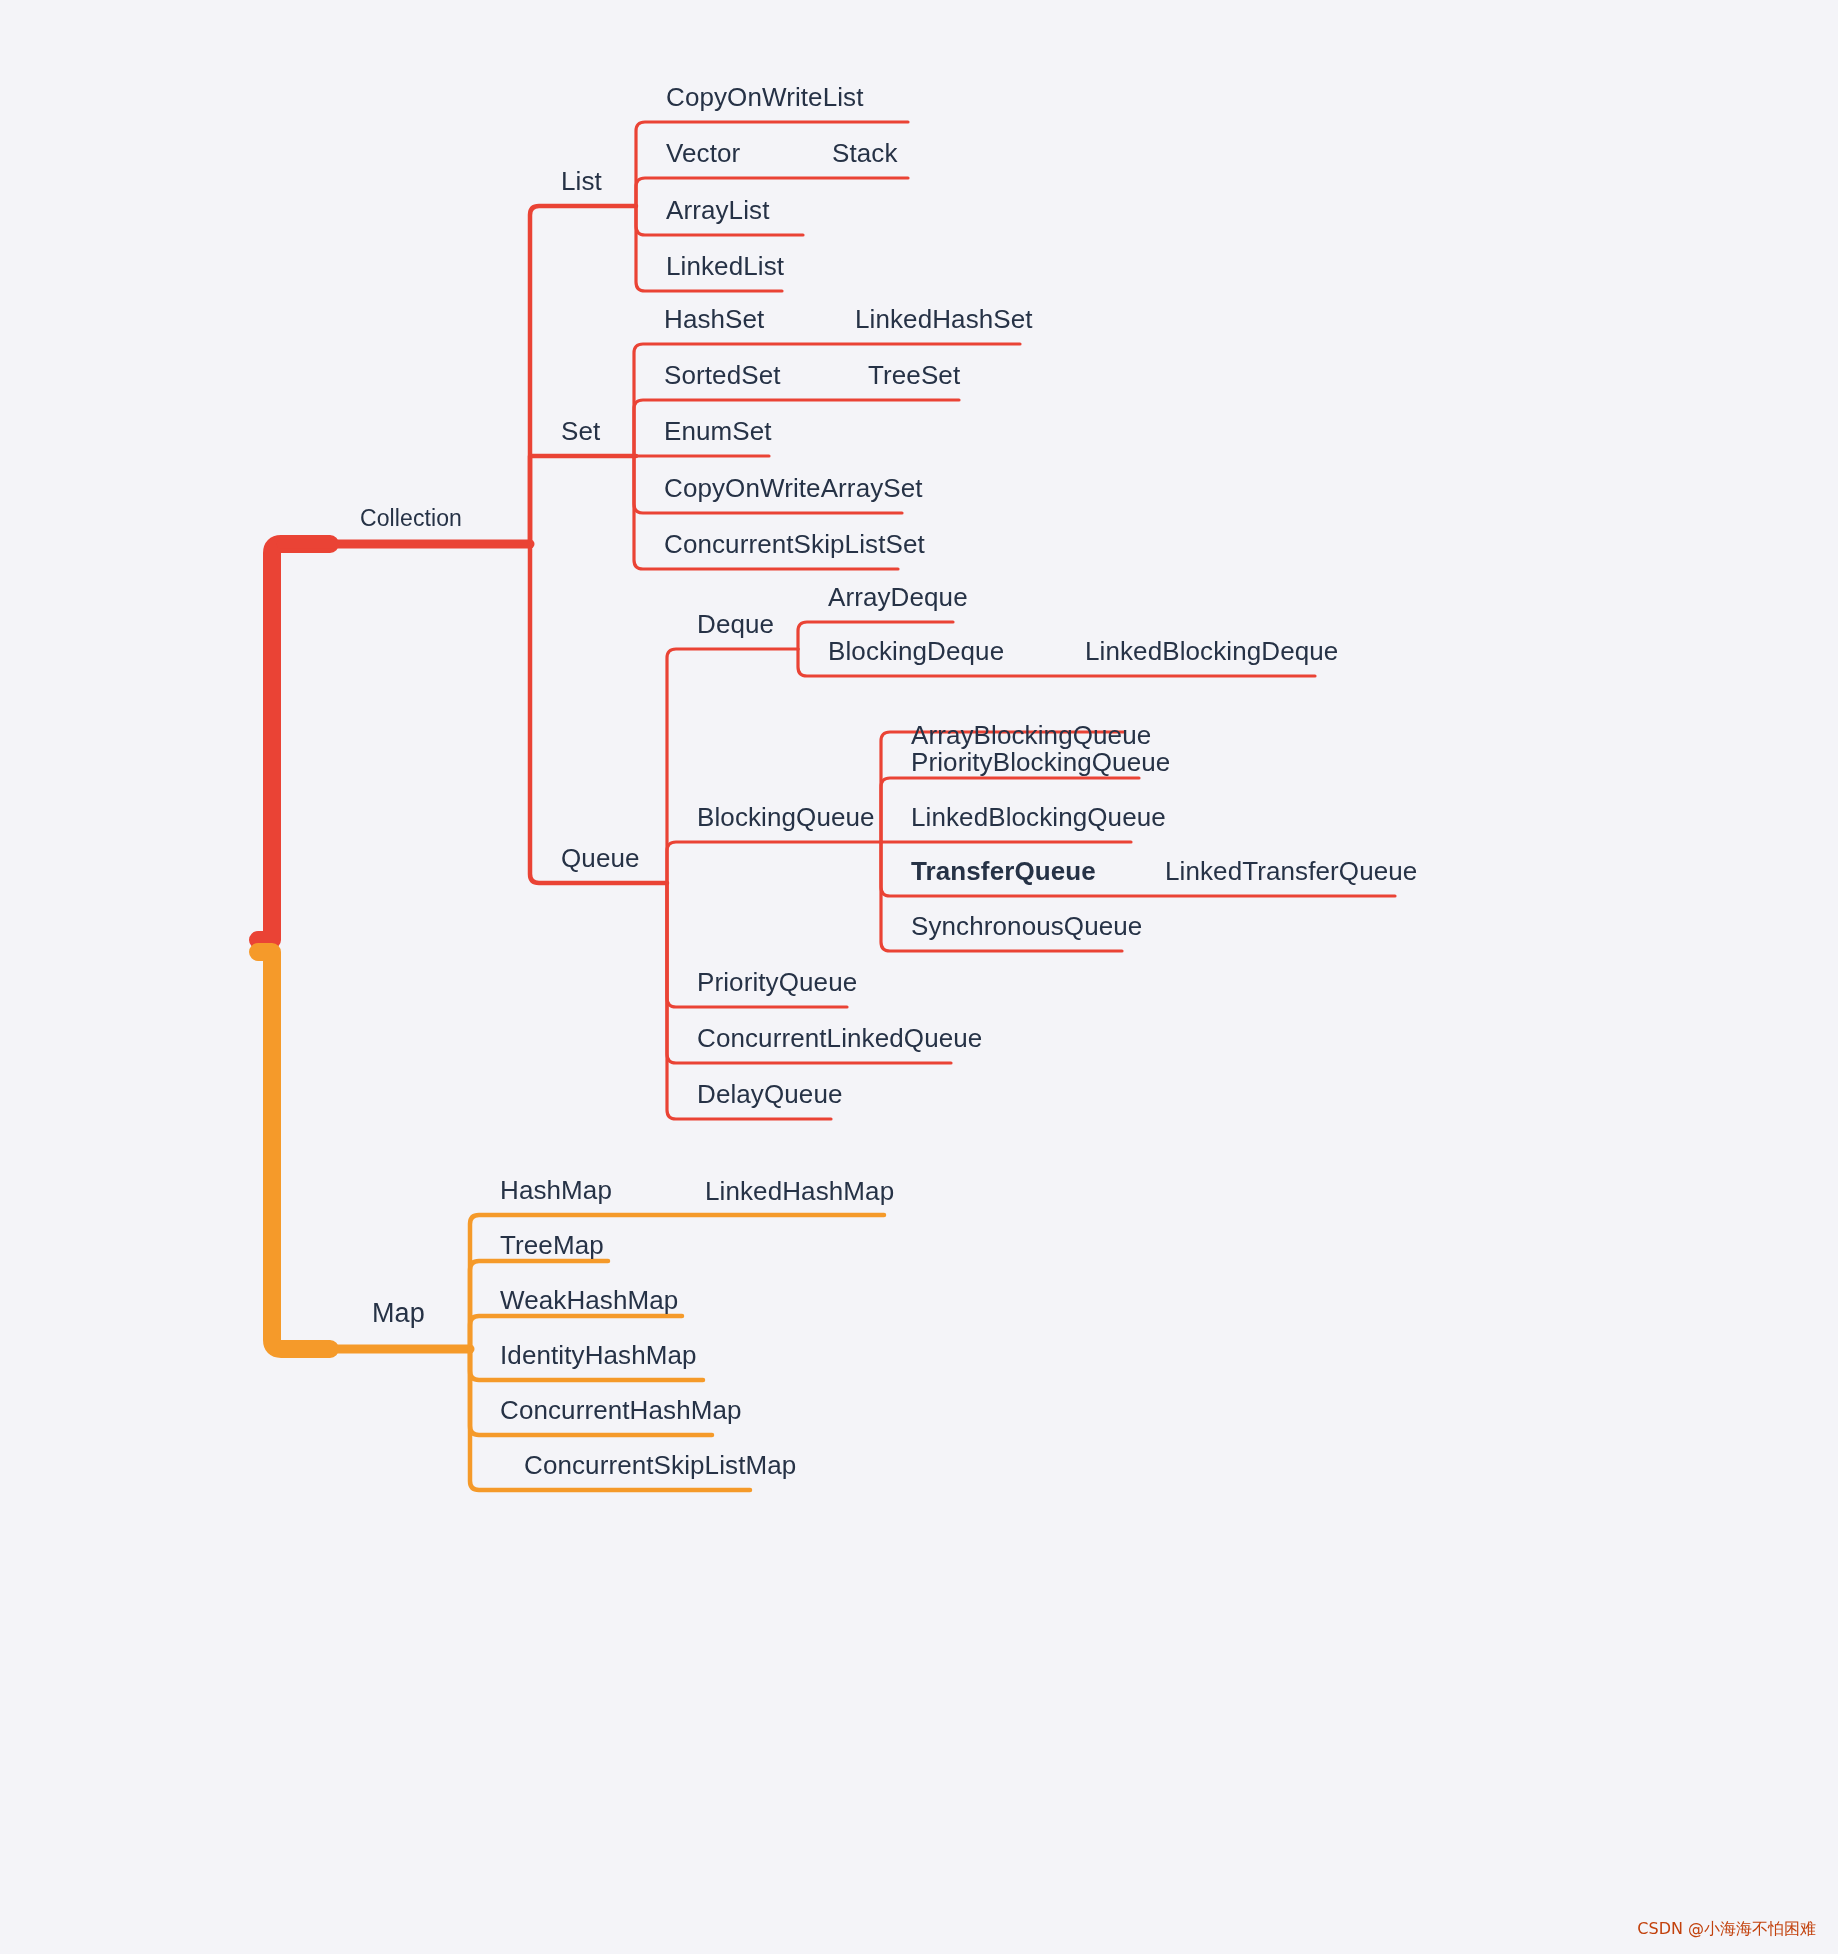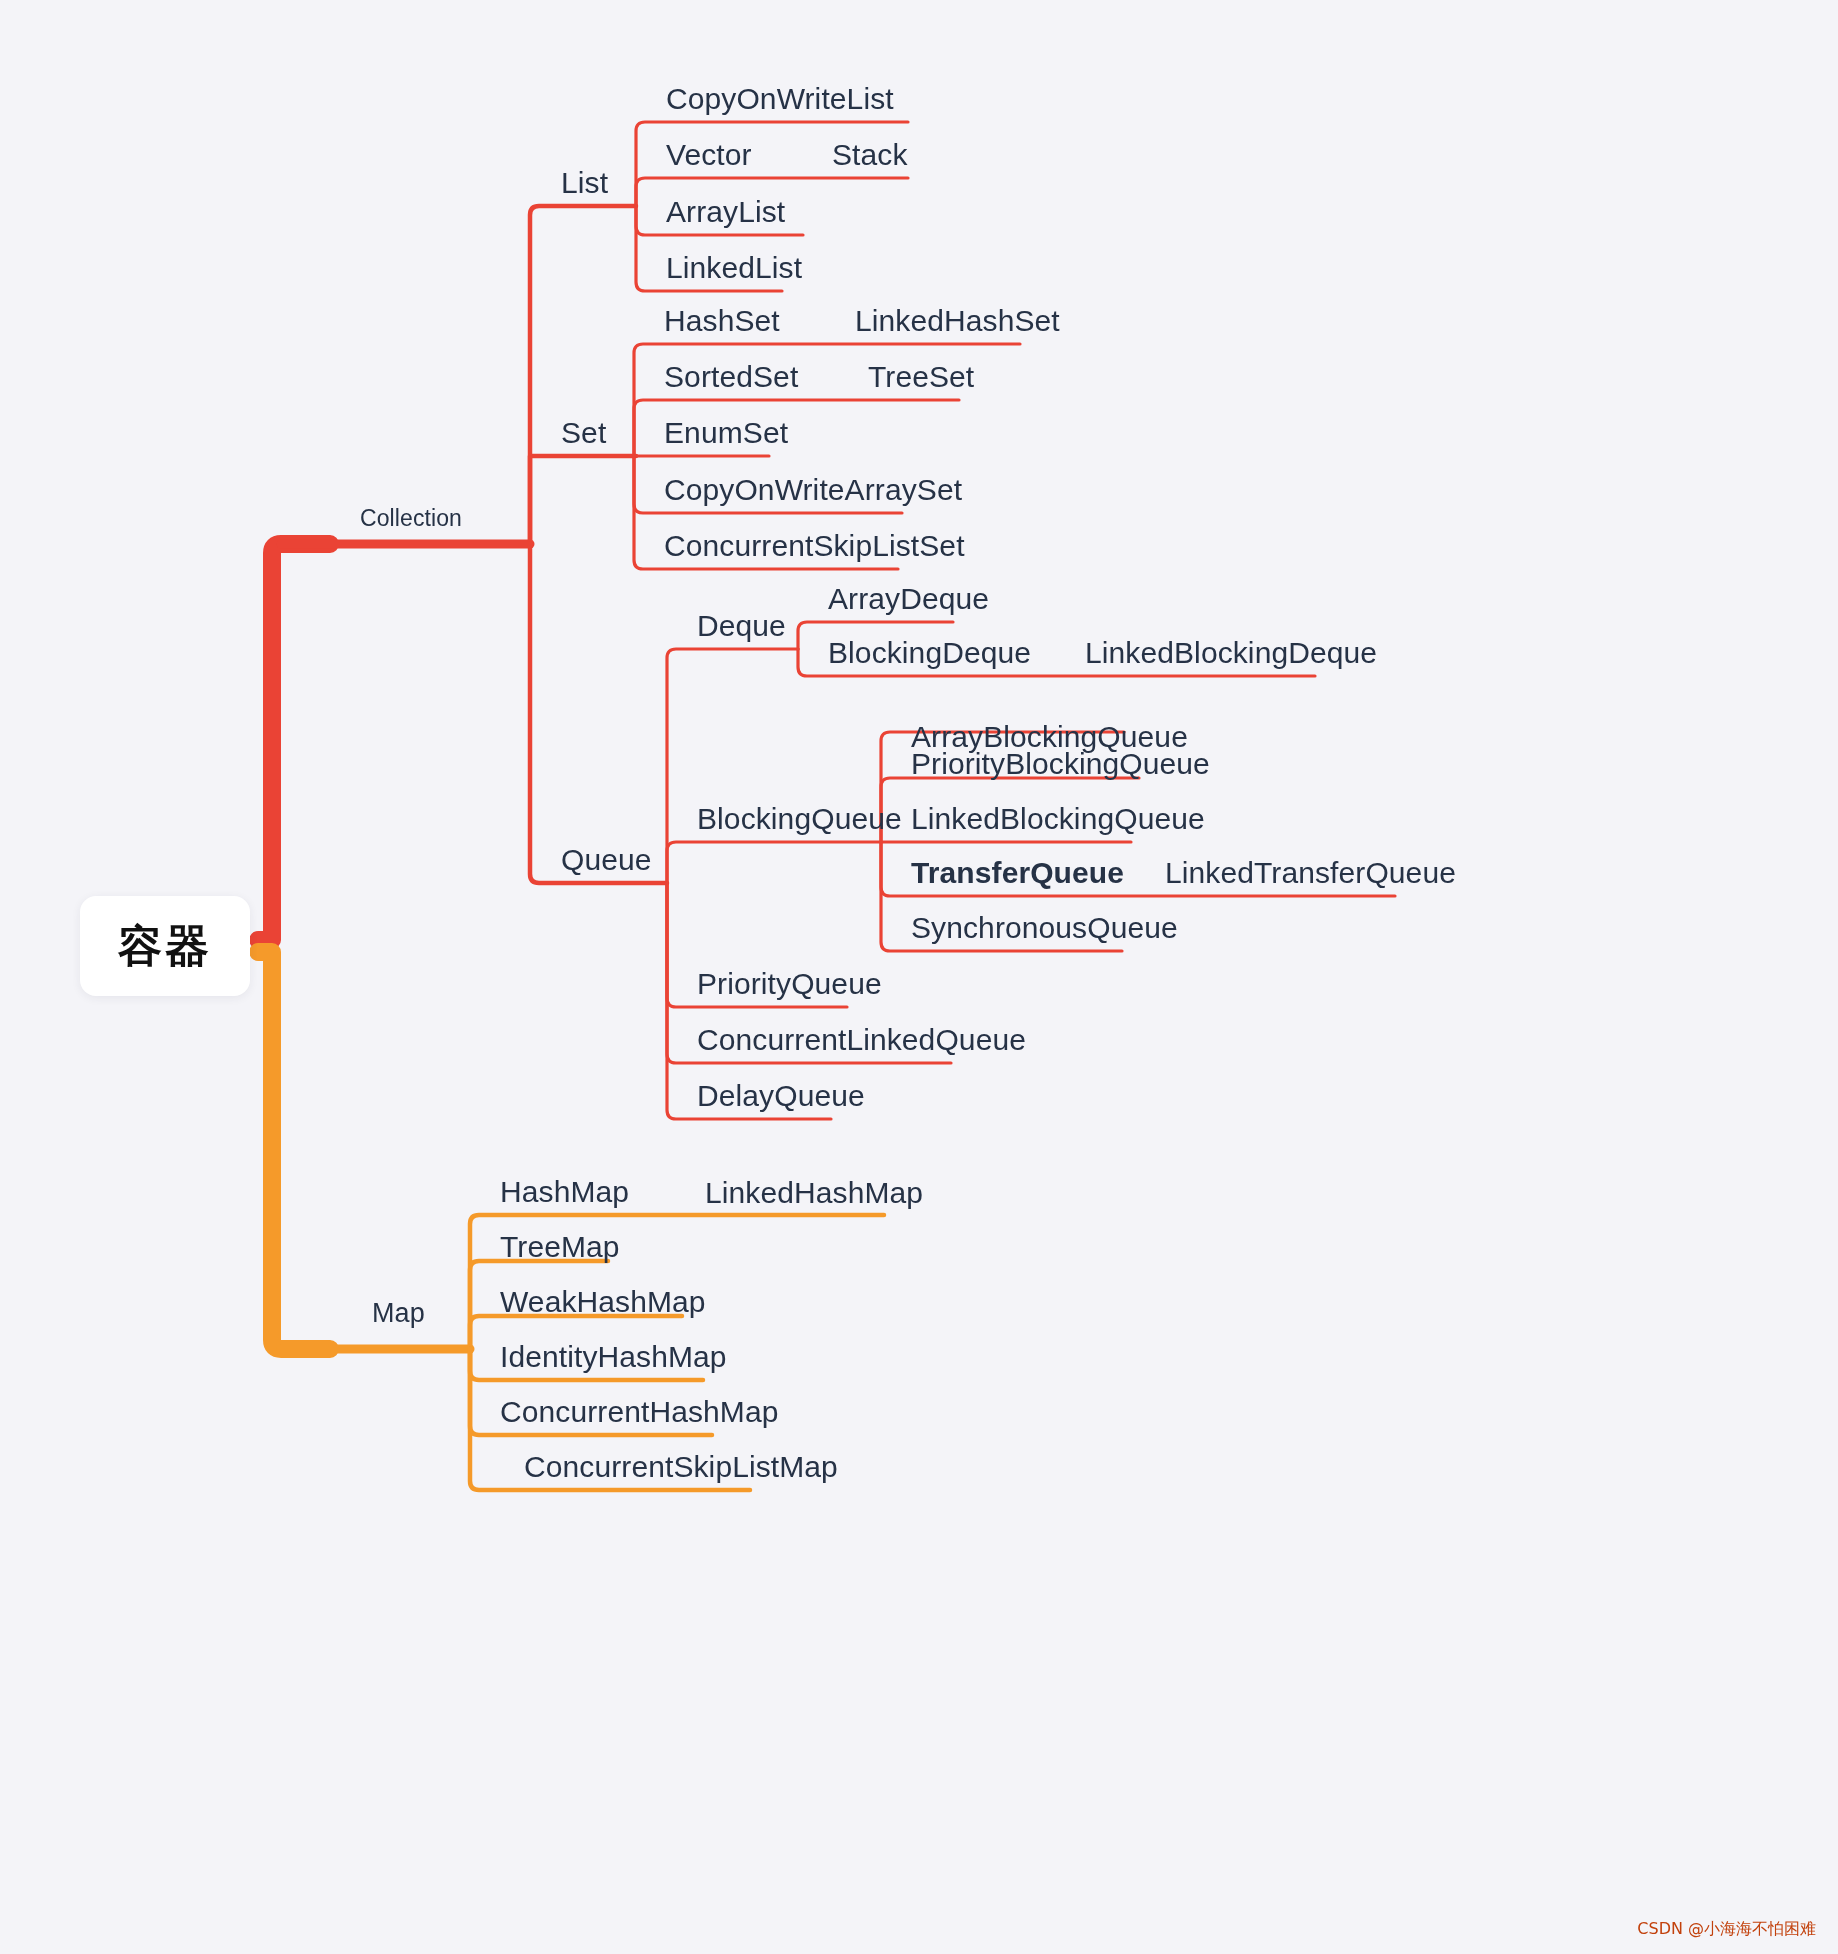--- a/index.html
+++ b/index.html
@@ -8,21 +8,21 @@
     background:#f4f4f8;
     font-family:"Liberation Sans","DejaVu Sans",sans-serif;
     overflow:hidden;
     position:relative;
   }
   #stage{position:relative;width:1838px;height:1954px;}
   svg#wires{position:absolute;left:0;top:0;width:1838px;height:1954px;}
   .node{
     position:absolute;
     color:#263246;
-    font-size:30px;
+    font-size:26px;
     line-height:1;
     white-space:nowrap;
     letter-spacing:.1px;
   }
   .root-box{
     position:absolute;
     background:#ffffff;
     border-radius:16px;
     box-shadow:0 2px 10px rgba(40,40,70,.07);
     display:flex;align-items:center;justify-content:center;
@@ -91,23 +91,20 @@
 
       <path d="M470,1349 L470,1224 Q470,1215 479,1215 L884,1215" stroke="#f59a2a" stroke-width="4.5"></path>
       <path d="M470,1349 L470,1270 Q470,1261 479,1261 L608,1261" stroke="#f59a2a" stroke-width="4.5"></path>
       <path d="M470,1349 L470,1325 Q470,1316 479,1316 L682,1316" stroke="#f59a2a" stroke-width="4.5"></path>
       <path d="M470,1349 L470,1371 Q470,1380 479,1380 L703,1380" stroke="#f59a2a" stroke-width="4.5"></path>
       <path d="M470,1349 L470,1426 Q470,1435 479,1435 L712,1435" stroke="#f59a2a" stroke-width="4.5"></path>
       <path d="M470,1349 L470,1481 Q470,1490 479,1490 L750,1490" stroke="#f59a2a" stroke-width="4.5"></path>
     </g>
   </svg>
 
-  <div class="root-box" style="left:80px;top:896px;width:170px;height:100px;">
-    <span class="root-label">容器</span>
-  </div>
 
   <div class="node" style="left:360px;top:507px;font-size:23px;">Collection</div>
   <div class="node" style="left:372px;top:1300px;font-size:27px;">Map</div>
 
   <div class="node" style="left:561px;top:168px;">List</div>
   <div class="node" style="left:561px;top:418px;">Set</div>
   <div class="node" style="left:561px;top:845px;">Queue</div>
 
   <div class="node" style="left:666px;top:84px;">CopyOnWriteList</div>
   <div class="node" style="left:666px;top:140px;">Vector</div>

